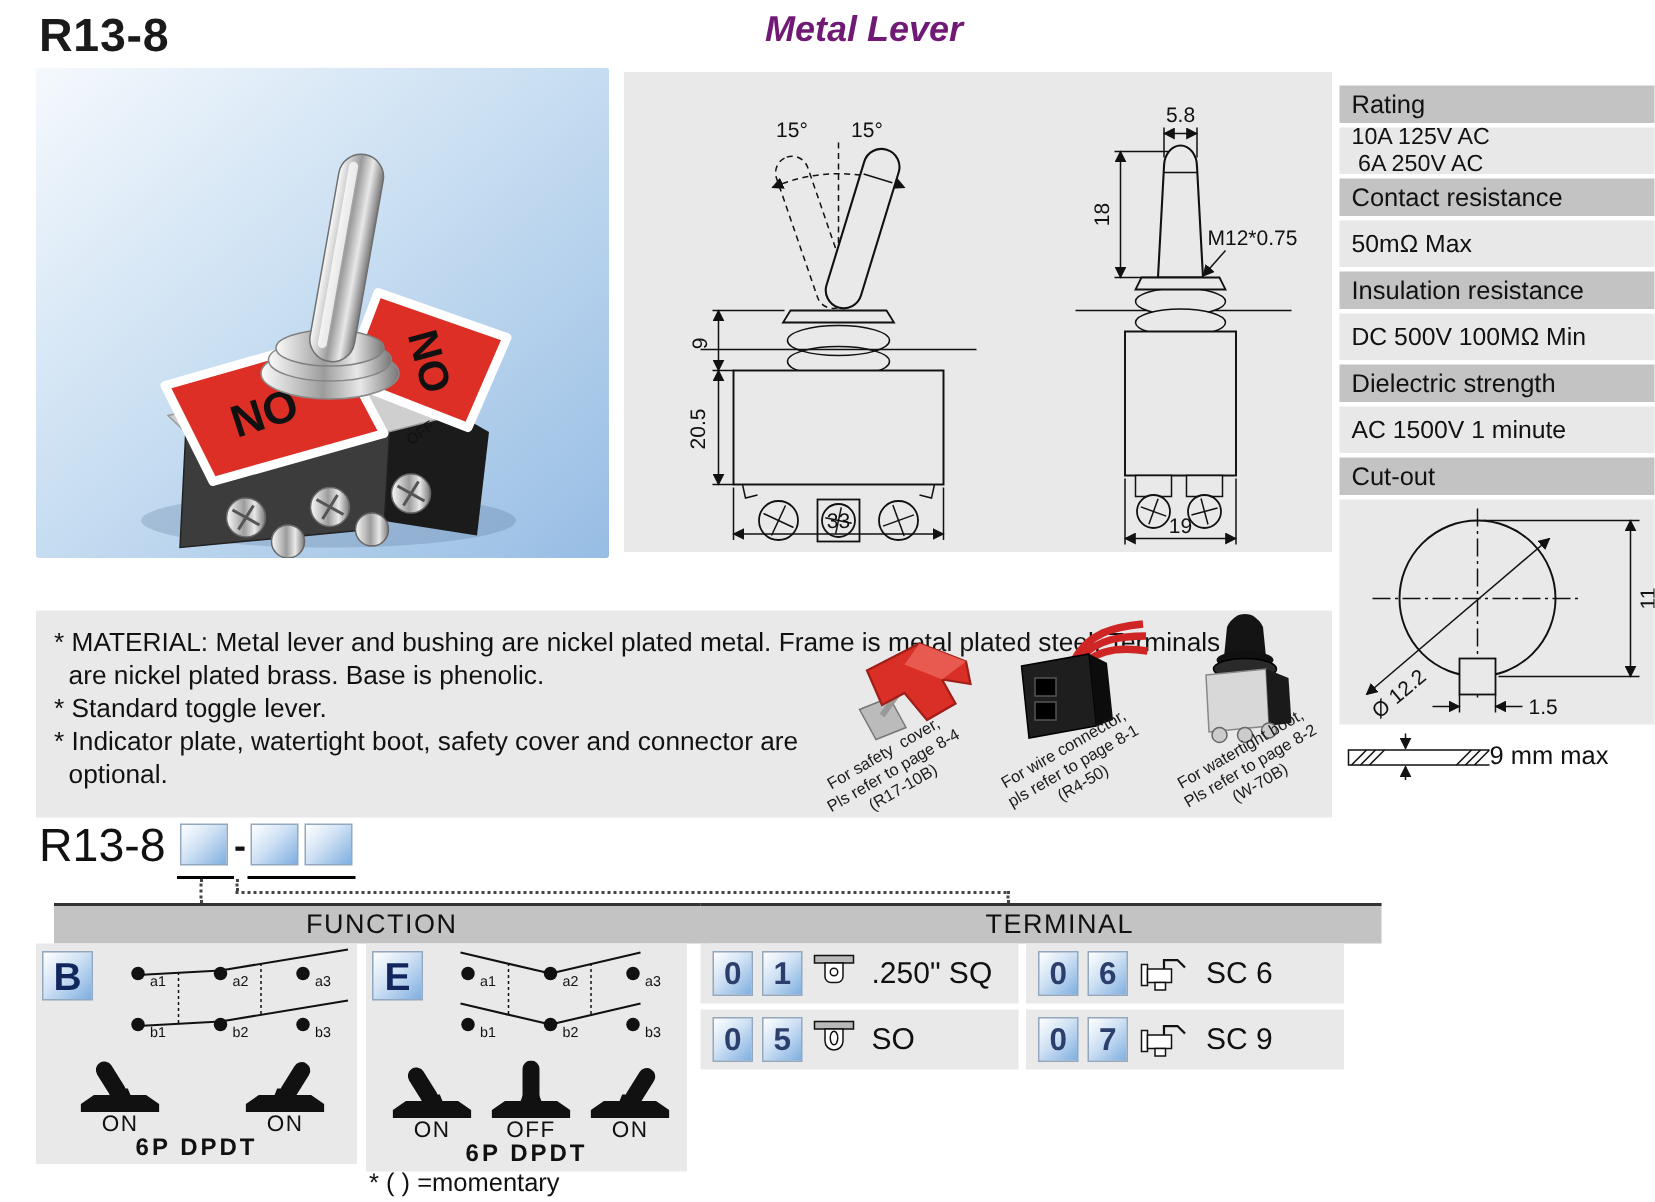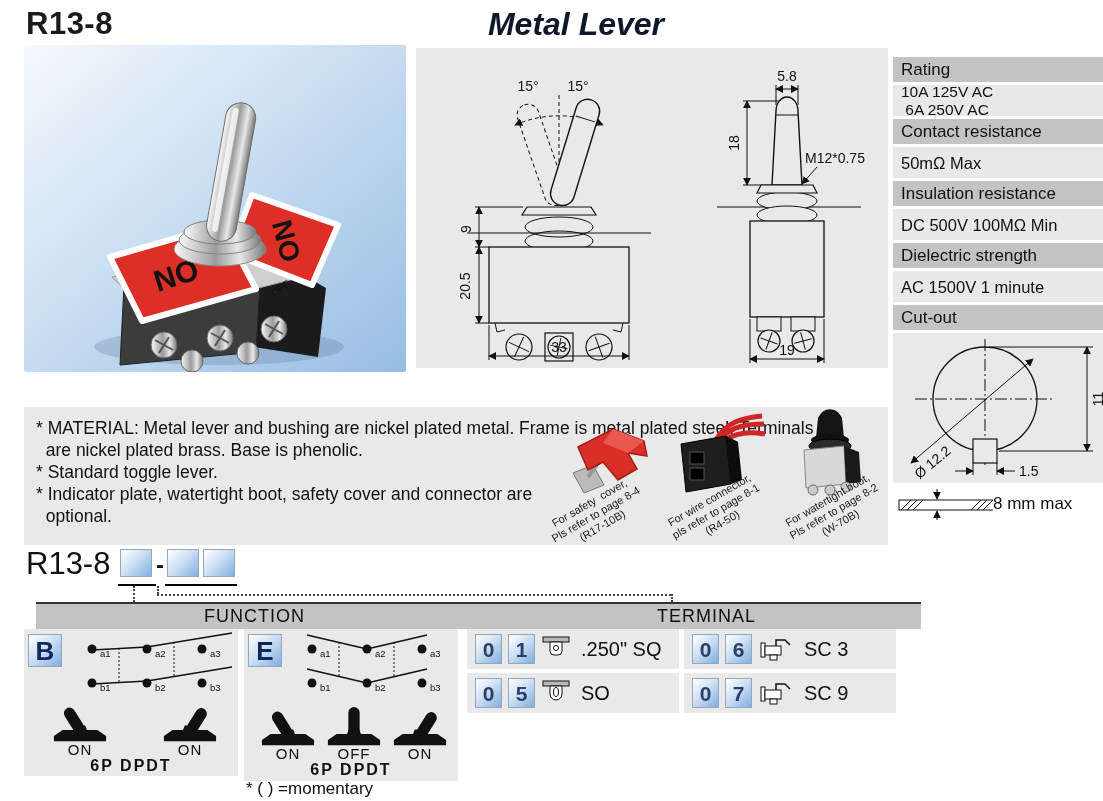--- a/index.html
+++ b/index.html
@@ -1,20 +1,20 @@
 <!DOCTYPE html>
 <html><head>
 <meta charset="utf-8">
 <style>
   html,body{margin:0;padding:0;background:#fff;}
   .page{position:relative;width:1103px;height:801px;background:#fff;overflow:hidden;
         font-family:"Liberation Sans",sans-serif;color:#111;margin-left:16px;}
   .abs{position:absolute;}
   .model-title{font-size:31px;font-weight:bold;color:#1a1a1a;letter-spacing:0.5px;}
-  .page-title{font-size:32px;font-weight:bold;font-style:italic;color:#0f172a;text-align:center;}
+  .page-title{font-size:24px;font-weight:bold;font-style:italic;color:#701a75;text-align:center;}
   .photo-panel{border-radius:2px;overflow:hidden;}
   .draw-panel{background:#e9e9e9;}
   svg text{font-family:"Liberation Sans",sans-serif;fill:#111;}
   .dthin{stroke:#111;stroke-width:1;fill:none;}
   .dash{stroke:#111;stroke-width:1;fill:none;stroke-dasharray:4,3;}
   .dimtxt{font-size:14px;}
   .spec-h{background:#c3c3c3;display:flex;align-items:center;padding-left:8px;
           font-size:17px;color:#111;}
   .spec-v{background:#e8e8e8;display:flex;align-items:center;padding-left:8px;
           font-size:16.5px;white-space:pre-wrap;line-height:18px;}
@@ -243,21 +243,21 @@
           <line x1="8" y1="24" x2="18" y2="14"></line>
             <line x1="14" y1="24" x2="24" y2="14"></line>
             <line x1="20" y1="24" x2="30" y2="14"></line>
           <line x1="78" y1="24" x2="88" y2="14"></line>
             <line x1="84" y1="24" x2="94" y2="14"></line>
             <line x1="90" y1="24" x2="100" y2="14"></line>
         </g>
         <line x1="44" y1="3" x2="44" y2="13" class="dthin" marker-end="url(#arr)"></line>
         <line x1="44" y1="34" x2="44" y2="25" class="dthin" marker-end="url(#arr)"></line>
       </svg>
-      <span style="font-size:17px;">8 mm max</span>
+      <span style="font-size:17px;">9 mm max</span>
     </div>
   </div>
 
 
   <div class="abs features-body" style="left:8px;top:407px;width:864px;height:138px;">
     <div class="abs features-text" style="left:12px;top:10px;width:790px;">* MATERIAL: Metal lever and bushing are nickel plated metal. Frame is metal plated steel. Terminals
   are nickel plated brass. Base is phenolic.
 * Standard toggle lever.
 * Indicator plate, watertight boot, safety cover and connector are
   optional.</div>
@@ -412,21 +412,21 @@
   </div>
   <div class="abs term-cell" style="left:668px;top:629px;width:212px;height:40px;">
     <div class="bluebox digitbox">0</div>
     <div class="bluebox digitbox">6</div>
     <svg viewBox="0 0 36 32" width="36" height="32">
       <rect x="3" y="10" width="4" height="14" fill="#fff" stroke="#111"></rect>
       <rect x="7" y="13" width="16" height="9" fill="#fff" stroke="#111"></rect>
       <path d="M18,13 v-6 h9 l5,5" fill="none" stroke="#111" stroke-width="1.5"></path>
       <rect x="12" y="22" width="7" height="5" fill="#fff" stroke="#111"></rect>
     </svg>
-    <span class="term-label">SC 3</span>
+    <span class="term-label">SC 6</span>
   </div>
   <div class="abs term-cell" style="left:451px;top:673px;width:212px;height:40px;">
     <div class="bluebox digitbox">0</div>
     <div class="bluebox digitbox">5</div>
     <svg viewBox="0 0 30 34" width="30" height="34">
       <rect x="2" y="5" width="26" height="5" fill="#b9b9b9" stroke="#111"></rect>
       <path d="M9,10 h12 v8 a6,6 0 0 1 -12,0 z" fill="#fff" stroke="#111"></path>
       <ellipse cx="15" cy="16" rx="2.5" ry="4.5" fill="#fff" stroke="#111"></ellipse>
     </svg>
     <span class="term-label">SO</span>

